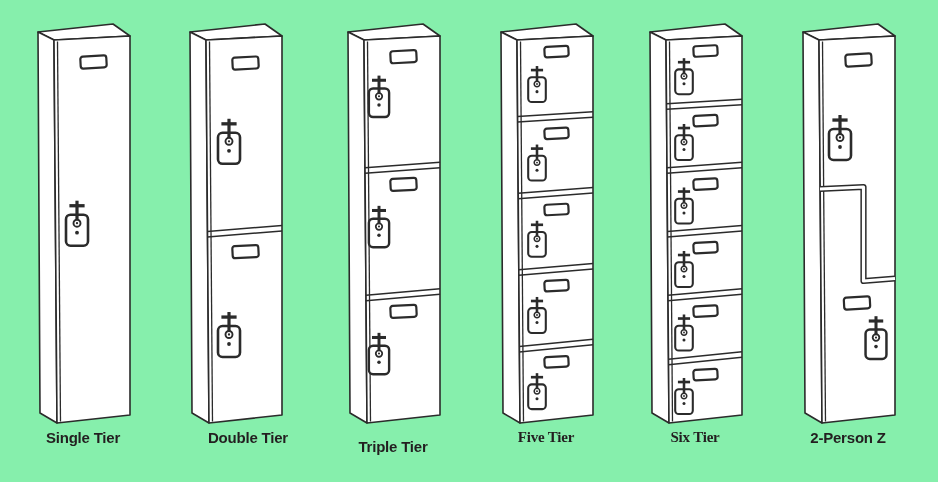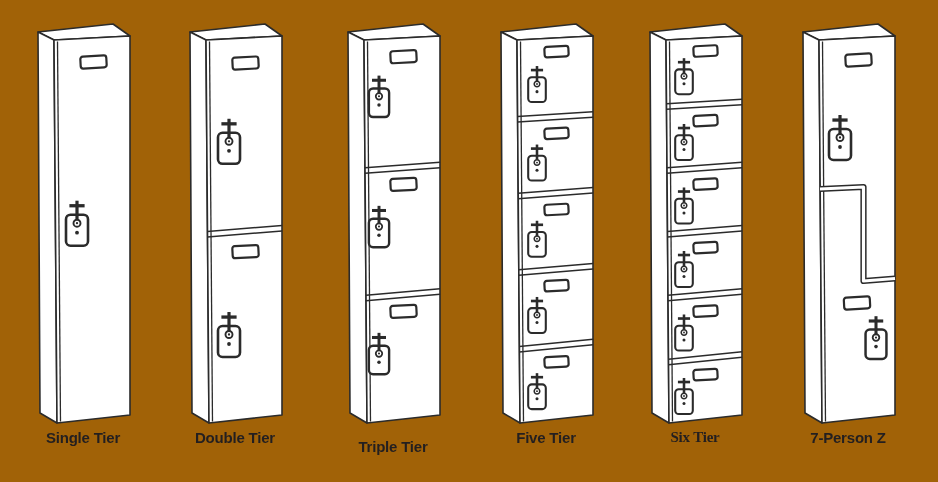--- a/index.html
+++ b/index.html
@@ -24,21 +24,21 @@
     text-align: center;
     font-weight: bold;
     font-size: 15px;
     letter-spacing: -0.2px;
     white-space: nowrap;
   }
 </style>
 </head>
 <body>
 
-<div class="canvas" id="canvas" style="background: #a16207;">
+<div class="canvas" id="canvas" style="background: #86efac;">
     <figure class="locker" style="left: 30px;">
     <svg class="locker-art" viewBox="0 0 106 418" width="106" height="418" xmlns="http://www.w3.org/2000/svg">
         <polygon points="8,24 83,16 100,28 24,32" stroke="#2b2b2b" stroke-width="1.6" fill="#fff" stroke-linejoin="round"></polygon>
         <polygon points="8,24 24,32 27,415 10,405" stroke="#2b2b2b" stroke-width="1.6" fill="#fff" stroke-linejoin="round"></polygon>
         <polygon points="24,32 100,28 100,407 27,415" stroke="#2b2b2b" stroke-width="1.6" fill="#fff" stroke-linejoin="round"></polygon>
         <line x1="27.5" y1="33.5" x2="30.5" y2="413.5" stroke="#2b2b2b" stroke-width="1.3"></line>
         <g transform="translate(63.5 54) rotate(-3)">
           <rect x="-13" y="-6" width="26" height="12" rx="2.5" fill="#fff" stroke="#2b2b2b" stroke-width="2.2"></rect>
         </g>
         <g transform="translate(47 216.69) scale(1)">
@@ -76,21 +76,21 @@
         </g>
         <g transform="translate(47 328.0182) scale(1)">
           <rect x="-11" y="-10" width="22" height="31" rx="4.5" fill="#fff" stroke="#2b2b2b" stroke-width="2.6"></rect>
           <rect x="-1.6" y="-24" width="3.2" height="19" fill="#2b2b2b"></rect>
           <rect x="-7.6" y="-20.6" width="15.2" height="3.3" fill="#2b2b2b"></rect>
           <circle cx="0" cy="-1.5" r="3.5" fill="#fff" stroke="#2b2b2b" stroke-width="1.9"></circle>
           <circle cx="0" cy="-1.5" r="1.15" fill="#2b2b2b"></circle>
           <circle cx="0" cy="8" r="1.9" fill="#2b2b2b"></circle>
         </g>
       </svg>
-    <figcaption class="locker-label" style="color: rgb(35, 31, 32);">Double Tier</figcaption>
+    <figcaption class="locker-label" style="color: rgb(35, 31, 32); text-align: right;">Double Tier</figcaption>
   </figure>
     <figure class="locker" style="left: 340px;">
     <svg class="locker-art" viewBox="0 0 106 418" width="106" height="418" xmlns="http://www.w3.org/2000/svg">
         <polygon points="8,24 83,16 100,28 24,32" stroke="#2b2b2b" stroke-width="1.6" fill="#fff" stroke-linejoin="round"></polygon>
         <polygon points="8,24 24,32 27,415 10,405" stroke="#2b2b2b" stroke-width="1.6" fill="#fff" stroke-linejoin="round"></polygon>
         <polygon points="24,32 100,28 100,407 27,415" stroke="#2b2b2b" stroke-width="1.6" fill="#fff" stroke-linejoin="round"></polygon>
         <line x1="27.5" y1="33.5" x2="30.5" y2="413.5" stroke="#2b2b2b" stroke-width="1.3"></line>
         <line x1="25" y1="159.66666666666666" x2="100" y2="154.33333333333331" stroke="#2b2b2b" stroke-width="1.5"></line>
         <line x1="25" y1="165.16666666666666" x2="100" y2="159.83333333333331" stroke="#2b2b2b" stroke-width="1.5"></line>
         <line x1="26" y1="287.3333333333333" x2="100" y2="280.66666666666663" stroke="#2b2b2b" stroke-width="1.5"></line>
@@ -194,21 +194,21 @@
         </g>
         <g transform="translate(44 384.36048) scale(0.8)">
           <rect x="-11" y="-10" width="22" height="31" rx="4.5" fill="#fff" stroke="#2b2b2b" stroke-width="2.6"></rect>
           <rect x="-1.6" y="-24" width="3.2" height="19" fill="#2b2b2b"></rect>
           <rect x="-7.6" y="-20.6" width="15.2" height="3.3" fill="#2b2b2b"></rect>
           <circle cx="0" cy="-1.5" r="3.5" fill="#fff" stroke="#2b2b2b" stroke-width="1.9"></circle>
           <circle cx="0" cy="-1.5" r="1.15" fill="#2b2b2b"></circle>
           <circle cx="0" cy="8" r="1.9" fill="#2b2b2b"></circle>
         </g>
       </svg>
-    <figcaption class="locker-label" style="color: rgb(35, 31, 32);">Five Tier</figcaption>
+    <figcaption class="locker-label" style="color: rgb(35, 31, 32); font-family: Liberation Serif, serif;">Five Tier</figcaption>
   </figure>
     <figure class="locker" style="left: 642px;">
     <svg class="locker-art" viewBox="0 0 106 418" width="106" height="418" xmlns="http://www.w3.org/2000/svg">
         <polygon points="8,24 83,16 100,28 24,32" stroke="#2b2b2b" stroke-width="1.6" fill="#fff" stroke-linejoin="round"></polygon>
         <polygon points="8,24 24,32 27,415 10,405" stroke="#2b2b2b" stroke-width="1.6" fill="#fff" stroke-linejoin="round"></polygon>
         <polygon points="24,32 100,28 100,407 27,415" stroke="#2b2b2b" stroke-width="1.6" fill="#fff" stroke-linejoin="round"></polygon>
         <line x1="27.5" y1="33.5" x2="30.5" y2="413.5" stroke="#2b2b2b" stroke-width="1.3"></line>
         <line x1="24.5" y1="95.83333333333333" x2="100" y2="91.16666666666666" stroke="#2b2b2b" stroke-width="1.5"></line>
         <line x1="24.5" y1="101.33333333333333" x2="100" y2="96.66666666666666" stroke="#2b2b2b" stroke-width="1.5"></line>
         <line x1="25" y1="159.66666666666666" x2="100" y2="154.33333333333331" stroke="#2b2b2b" stroke-width="1.5"></line>
@@ -312,15 +312,15 @@
         </g>
         <g transform="translate(81 331) scale(0.95)">
           <rect x="-11" y="-10" width="22" height="31" rx="4.5" fill="#fff" stroke="#2b2b2b" stroke-width="2.6"></rect>
           <rect x="-1.6" y="-24" width="3.2" height="19" fill="#2b2b2b"></rect>
           <rect x="-7.6" y="-20.6" width="15.2" height="3.3" fill="#2b2b2b"></rect>
           <circle cx="0" cy="-1.5" r="3.5" fill="#fff" stroke="#2b2b2b" stroke-width="1.9"></circle>
           <circle cx="0" cy="-1.5" r="1.15" fill="#2b2b2b"></circle>
           <circle cx="0" cy="8" r="1.9" fill="#2b2b2b"></circle>
         </g>
       </svg>
-    <figcaption class="locker-label" style="color: rgb(35, 31, 32);">7-Person Z</figcaption>
+    <figcaption class="locker-label" style="color: rgb(35, 31, 32);">2-Person Z</figcaption>
   </figure>
   </div>
 
 </body></html>

